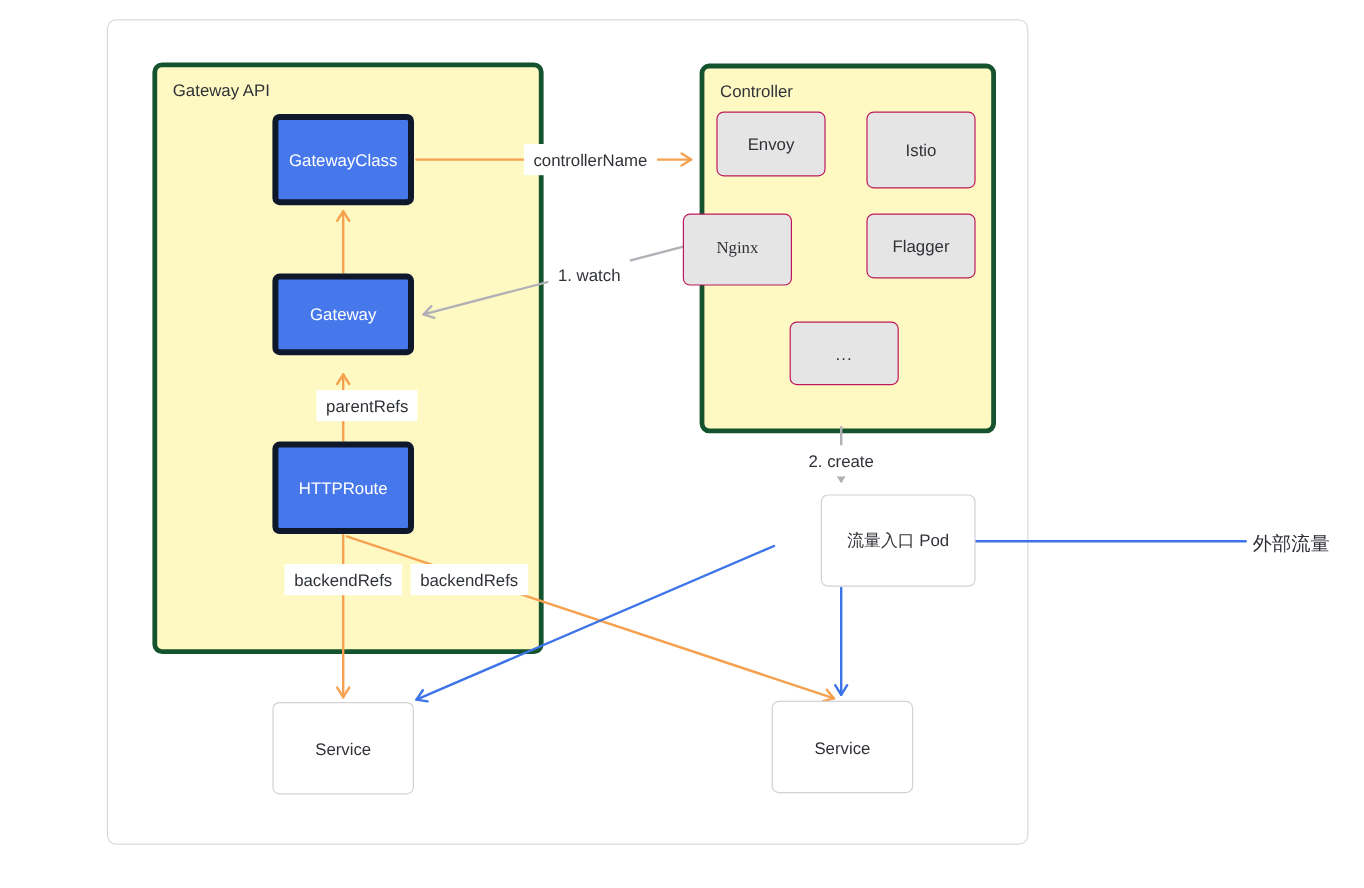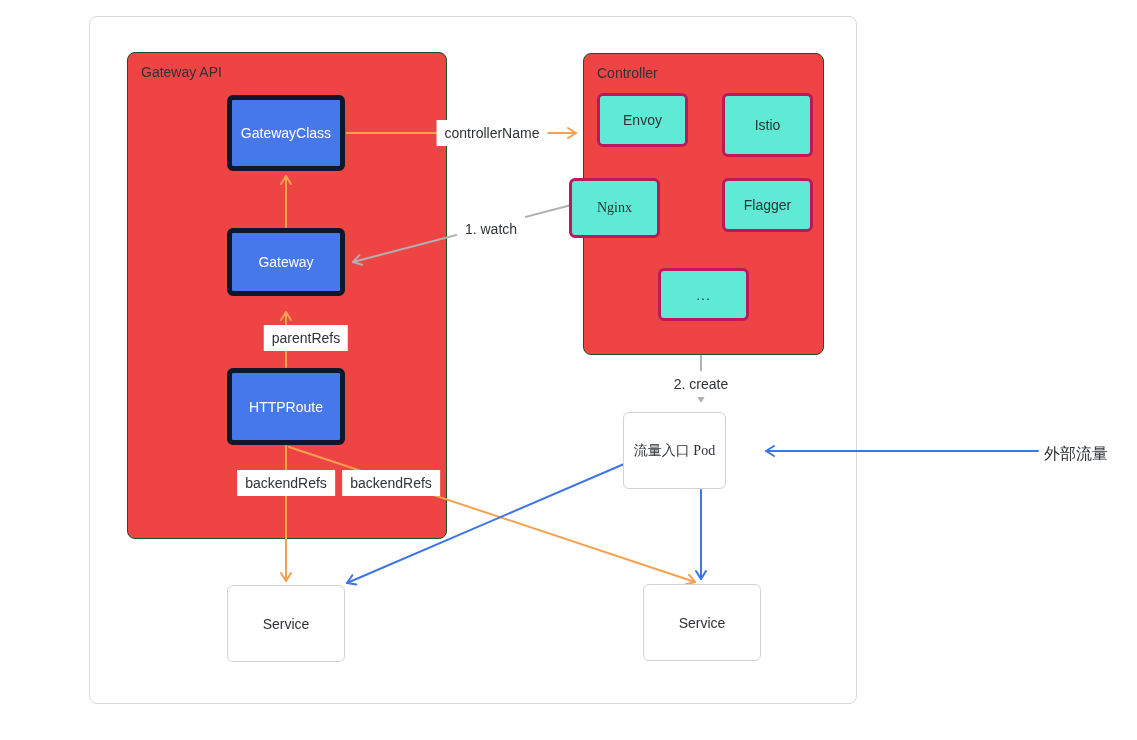--- a/index.html
+++ b/index.html
@@ -9,50 +9,50 @@
     background:#ffffff;
     font-family:"Liberation Sans", sans-serif;
     color:#2f3237;
     overflow:hidden;
   }
   .outer-box{
     position:absolute;left:89px;top:16px;width:766px;height:686px;
     border:1px solid #dadadd;border-radius:8px;background:#ffffff;
   }
   .group{
-    position:absolute;border:1px solid #14532d;border-radius:8px;background:#ef4444;
+    position:absolute;border:4px solid #14532d;border-radius:8px;background:#fef9c3;
   }
   .group-title{
     position:absolute;left:13px;top:11px;font-size:14px;color:#2f3237;white-space:nowrap;
   }
   .g-gatewayapi{left:127px;top:52px;width:318px;height:485px;}
   .g-controller{left:583px;top:53px;width:239px;height:300px;}
   .edges{position:absolute;left:0;top:0;width:1137px;height:740px;pointer-events:none;}
   .node{
     position:absolute;display:flex;align-items:center;justify-content:center;
     font-size:14px;border-radius:6px;box-sizing:border-box;white-space:nowrap;
   }
   .node-blue{
     background:#4678ec;border:5px solid #0f172a;color:#ffffff;
   }
   .node-gray{
-    background:#5eead4;border:3px solid #be185d;color:#2f3237;
+    background:#e5e5e5;border:1px solid #be185d;color:#2f3237;
   }
   .node-white{
     background:#ffffff;border:1px solid #d2d2d6;color:#2f3237;
   }
   .n-gatewayclass{left:227px;top:95px;width:118px;height:76px;}
   .n-gateway{left:227px;top:228px;width:118px;height:68px;}
   .n-httproute{left:227px;top:368px;width:118px;height:77px;}
   .n-envoy{left:597px;top:93px;width:91px;height:54px;}
   .n-istio{left:722px;top:93px;width:91px;height:64px;}
   .n-nginx{left:569px;top:178px;width:91px;height:60px;font-family:Liberation Serif, serif;}
   .n-flagger{left:722px;top:178px;width:91px;height:54px;}
   .n-more{left:658px;top:268px;width:91px;height:53px;letter-spacing:1px;}
-  .n-pod{left:623px;top:412px;width:103px;height:77px;font-family:Liberation Serif, serif;}
+  .n-pod{left:684px;top:412px;width:129px;height:77px;}
   .n-service-left{left:227px;top:585px;width:118px;height:77px;}
   .n-service-right{left:643px;top:584px;width:118px;height:77px;}
   .edge-label{
     position:absolute;transform:translate(-50%,-50%);
     background:#ffffff;padding:5px 8px;font-size:14px;color:#2f3237;white-space:nowrap;
   }
   .l-controllername{left:492px;top:133px;}
   .l-gatewayclassname{left:286px;top:200px;}
   .l-parentrefs{left:286px;top:338px;margin-left:20px;}
   .l-backendrefs-left{left:286px;top:483px;}

